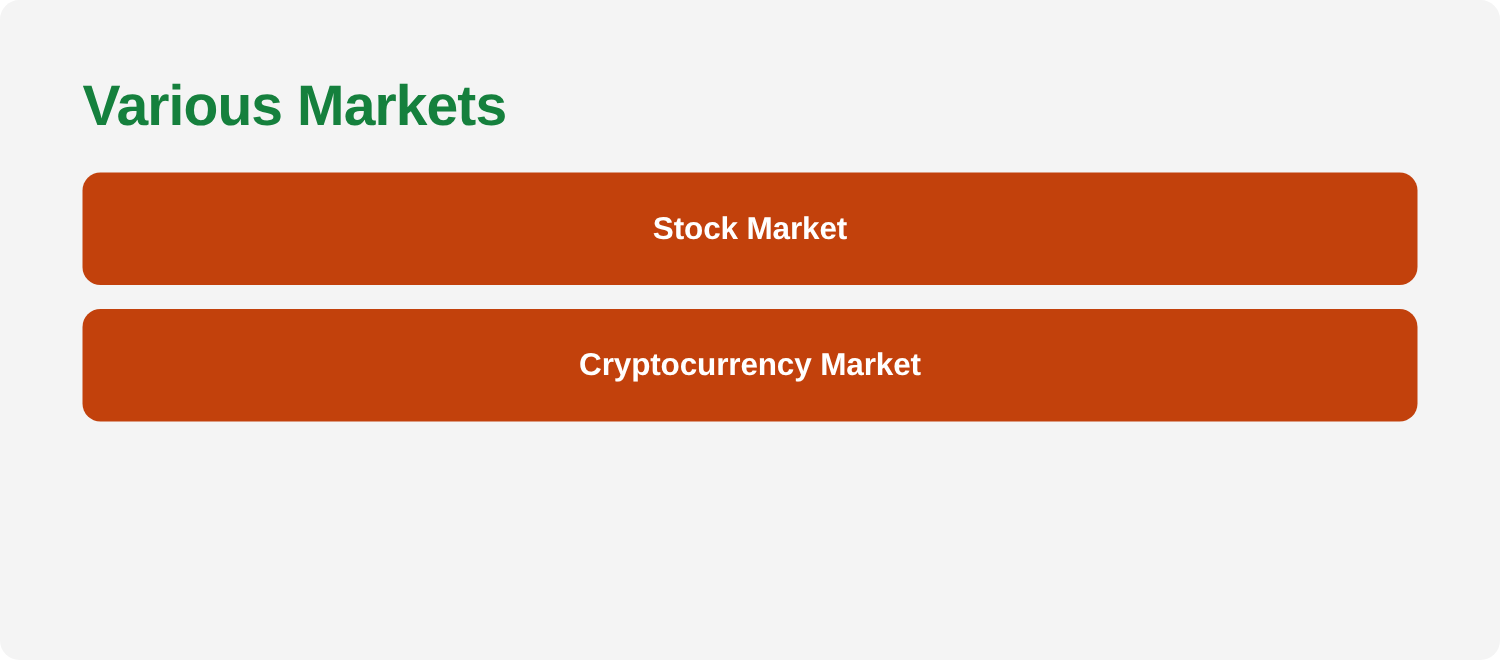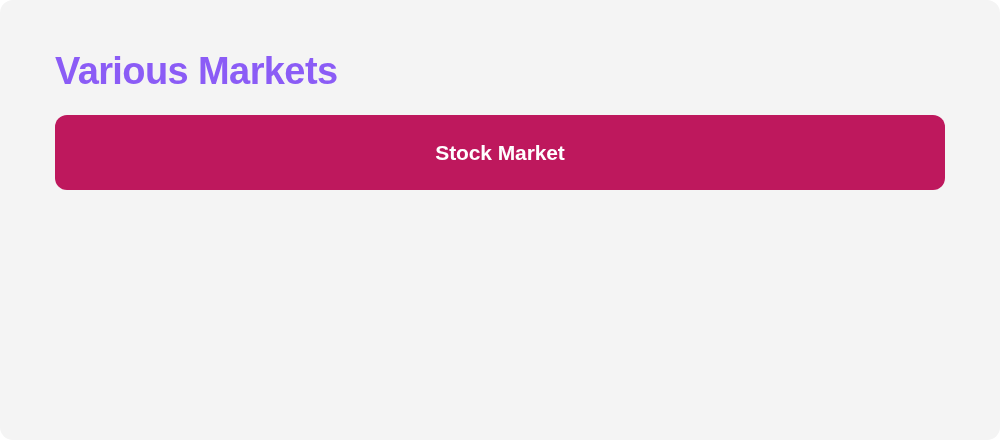--- a/index.html
+++ b/index.html
@@ -26,40 +26,40 @@
     overflow: hidden;
   }
 
   #page-title {
     position: absolute;
     left: 55px;
     top: 22px;
     font-size: 38px;
     font-weight: bold;
     letter-spacing: -0.6px;
-    color: #8b5cf6;
+    color: #15803d;
     line-height: 48px;
     white-space: nowrap;
   }
 
   #market-list {
     position: absolute;
     left: 55px;
     top: 115px;
     width: 890px;
     display: flex;
     flex-direction: column;
     gap: 16px;
   }
 
   .market-button {
     box-sizing: border-box;
     width: 890px;
     height: 75px;
-    background: #be185d;
+    background: #c2410c;
     border: none;
     border-radius: 12px;
     display: flex;
     align-items: center;
     justify-content: center;
     padding: 0;
     cursor: pointer;
     font-family: "Liberation Sans", sans-serif;
   }
 
@@ -79,15 +79,18 @@
 
   <h1 id="page-title">Various Markets</h1>
 
   <div id="market-list">
 
     <button class="market-button">
       <span class="market-button-label">Stock Market</span>
     </button>
 
 
+    <button class="market-button">
+      <span class="market-button-label">Cryptocurrency Market</span>
+    </button>
 
   </div>
 </div>
 
 </body></html>

